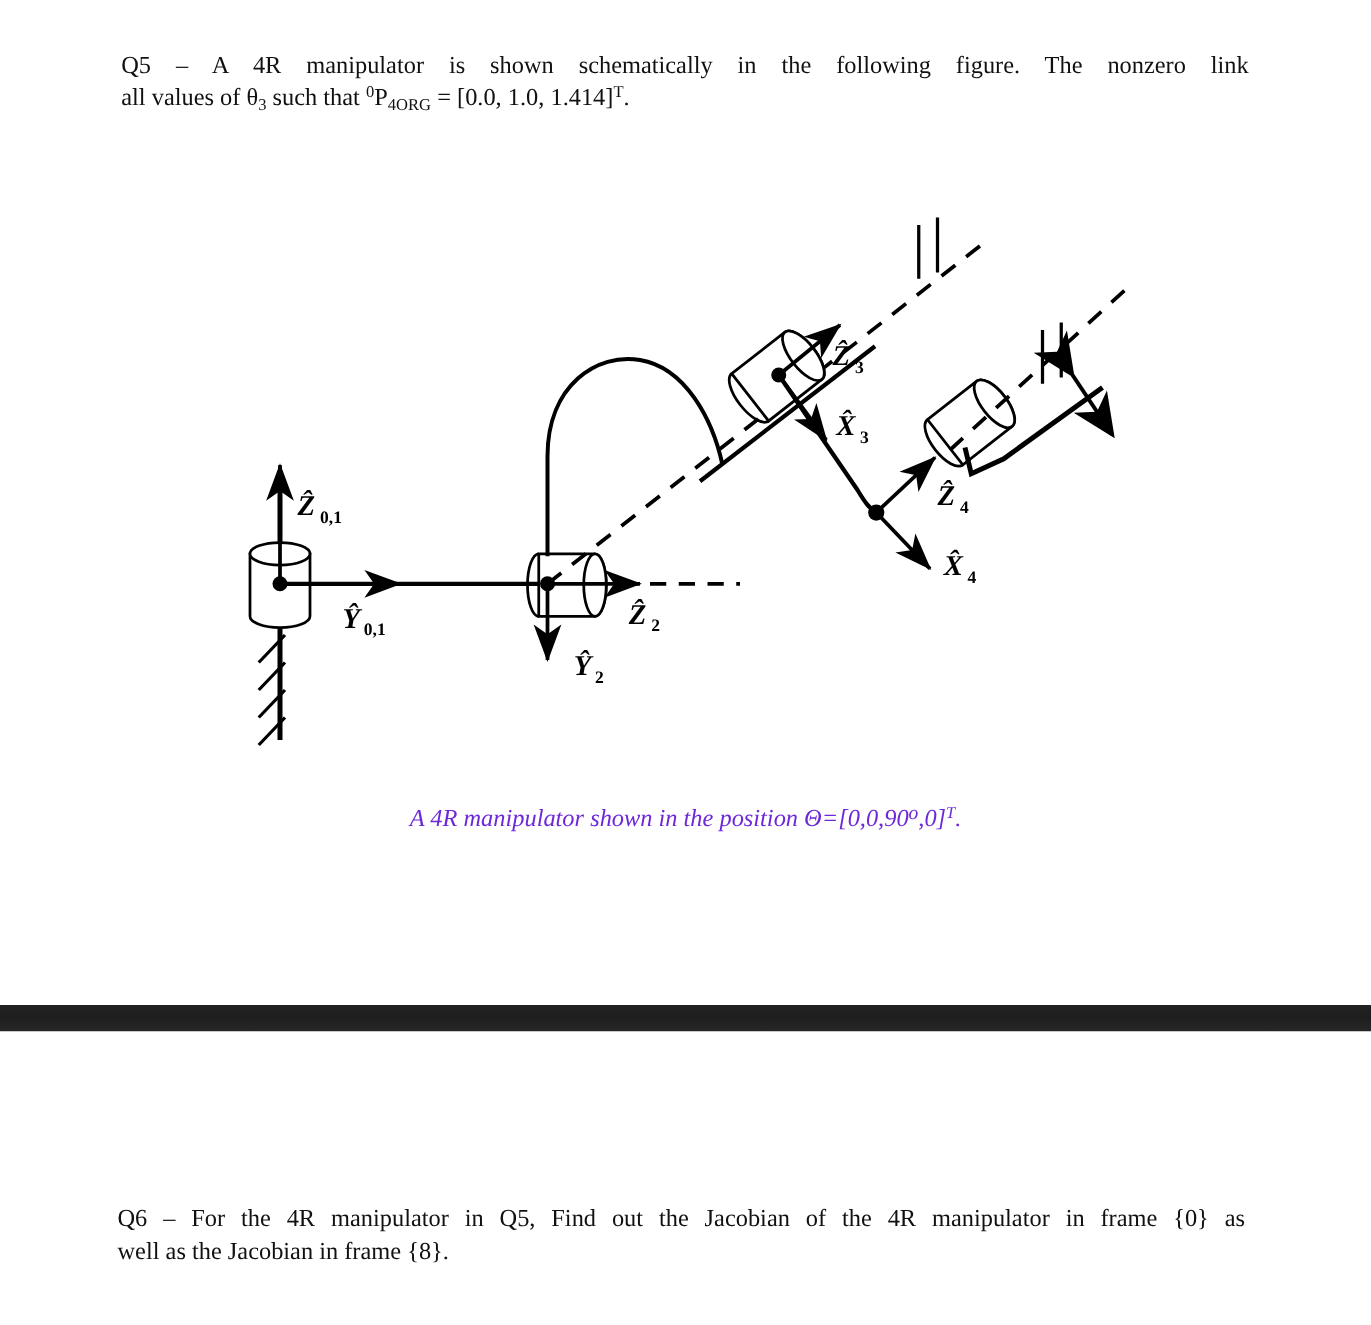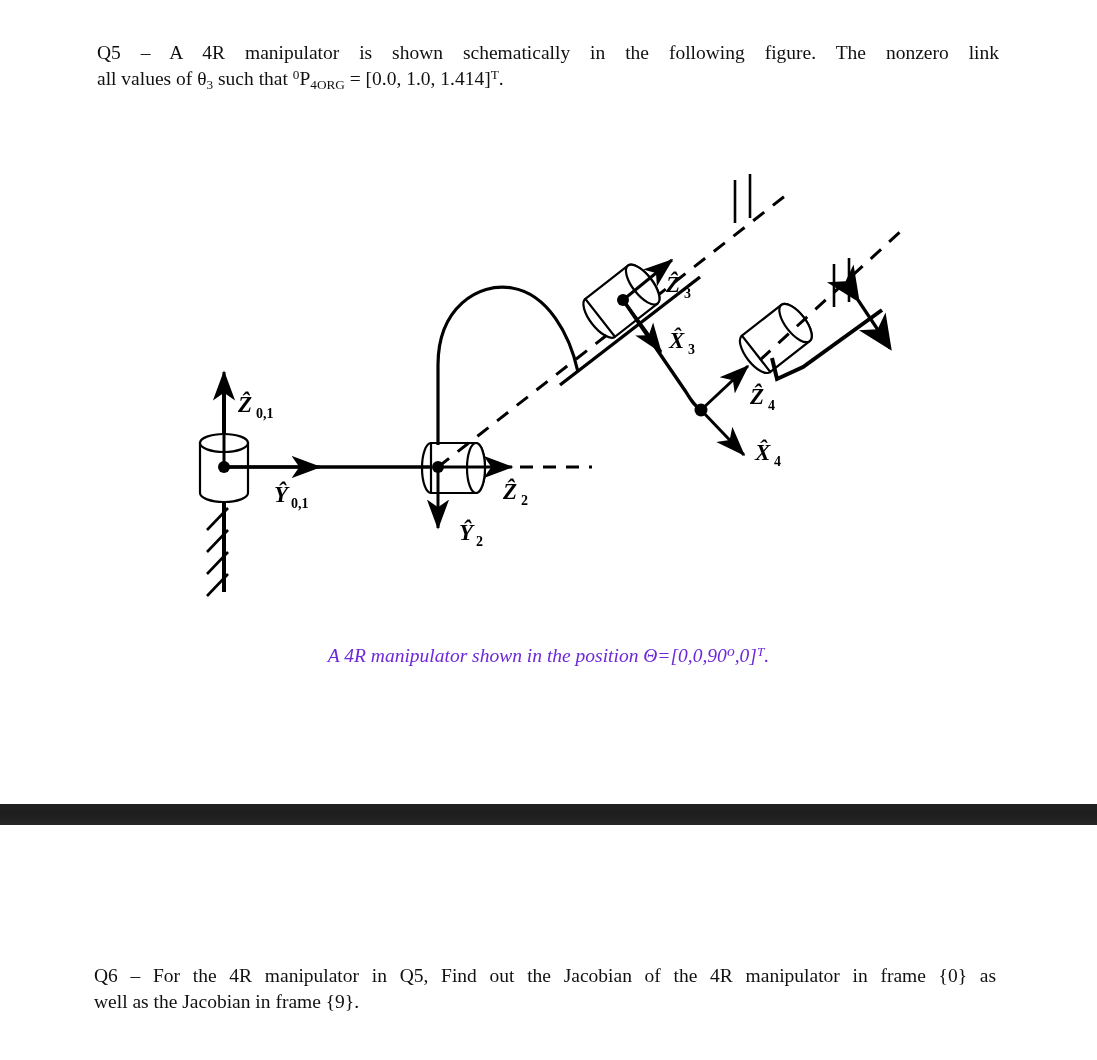--- a/index.html
+++ b/index.html
@@ -295,16 +295,16 @@
   </div>
 
   <div id="caption">
     A 4R manipulator shown in the position Θ=[0,0,90<span class="deg">o</span>,0]<sup>T</sup>.
   </div>
 
   <div id="blackbar"></div>
 
   <div class="qblock" id="q6-block">
     <span class="qline justify">Q6 – For the 4R manipulator in Q5, Find out the Jacobian of the 4R manipulator in frame {0} as</span>
-    <span class="qline">well as the Jacobian in frame {9}.</span>
+    <span class="qline">well as the Jacobian in frame {8}.</span>
   </div>
 
 </div>
 
 </body></html>

